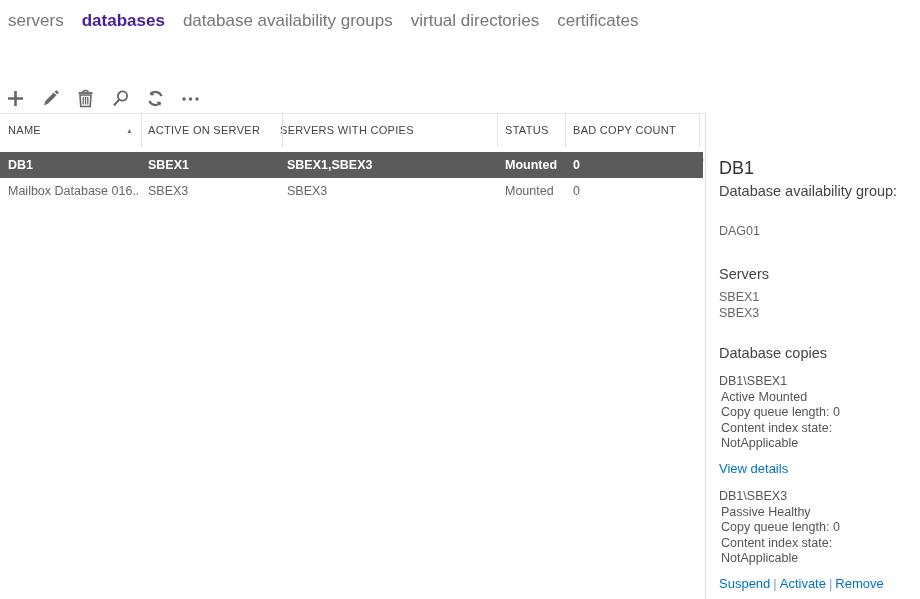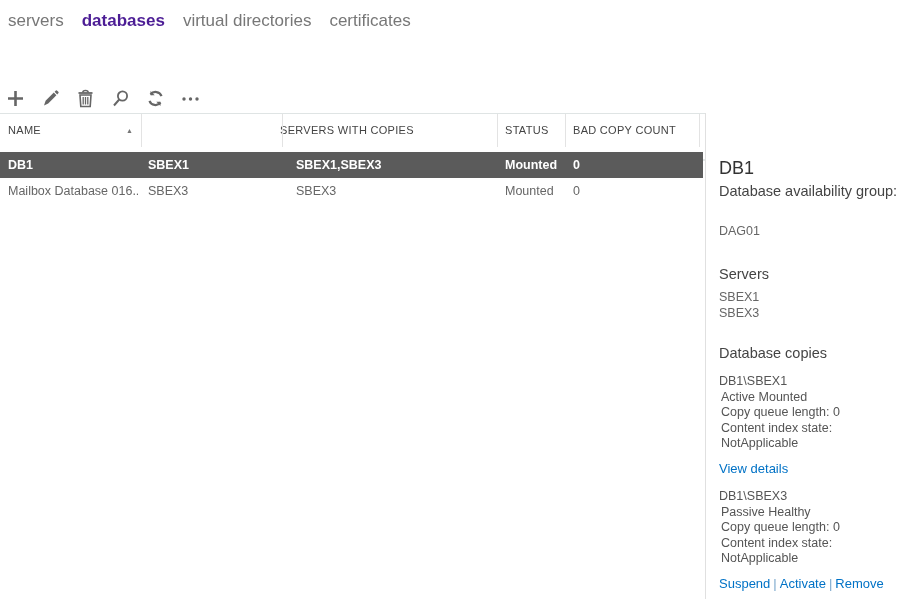--- a/index.html
+++ b/index.html
@@ -51,21 +51,21 @@
   
   .list { position: absolute; top: 152px; left: 0; width: 703px; }
   .row { position: relative; height: 26px; font-size: 12.5px; cursor: pointer; }
   .row .cell {
     position: absolute; top: 0; height: 26px; line-height: 26px; white-space: nowrap;
   }
   .row.selected { background: #5b5b5b; color: #ffffff; font-weight: bold; }
   .row.normal { background: #ffffff; color: #666; }
   .c-name   { left: 8px;  width: 130px; overflow: hidden; }
   .c-active { left: 148px; width: 130px; }
-  .c-copies { left: 296px; width: 200px; }
+  .c-copies { left: 287px; width: 200px; }
   .c-status { left: 505px; width: 60px; }
   .c-bad    { left: 573px; width: 60px; }
 
   
   .details {
     position: absolute; left: 705px; top: 113px; width: 215px; height: 486px;
     border-left: 1px solid #e0e0e0;
     padding: 0 10px 0 13px;
     background: #fff;
   }
@@ -81,20 +81,21 @@
   .link-row { margin-top: 9px; font-size: 13px; }
   a.link { color: #0072c6; text-decoration: none; cursor: pointer; }
   .pipe { color: #7ba7cc; margin: 0 3px; }
 </style>
 </head>
 <body>
 
 <nav class="topnav">
   <span class="tab">servers</span>
   <span class="tab active">databases</span>
+  <span class="tab">database availability groups</span>
   <span class="tab">virtual directories</span>
   <span class="tab">certificates</span>
 </nav>
 
 <div class="toolbar">
   <span class="tbtn">
     <svg width="19" height="19" viewBox="0 0 19 19">
         <path d="M9.5 2 v15 M2 9.5 h15" stroke="#666" stroke-width="2.6" fill="none"></path>
       </svg>
   </span>
@@ -131,20 +132,21 @@
         <circle cx="4" cy="10" r="1.7" fill="#666"></circle>
         <circle cx="10.5" cy="10" r="1.7" fill="#666"></circle>
         <circle cx="17" cy="10" r="1.7" fill="#666"></circle>
       </svg>
   </span>
 </div>
 
 <div class="grid-header">
   <span class="col" style="left:8px">NAME</span>
   <span class="sort-arrow">▲</span>
+  <span class="col" style="left:148px">ACTIVE ON SERVER</span>
   <span class="col" style="left:280px">SERVERS WITH COPIES</span>
   <span class="col" style="left:505px">STATUS</span>
   <span class="col" style="left:573px">BAD COPY COUNT</span>
   <span class="col-divider" style="left:141px"></span>
   <span class="col-divider" style="left:282px"></span>
   <span class="col-divider" style="left:497px"></span>
   <span class="col-divider" style="left:565px"></span>
   <span class="col-divider" style="left:699px"></span>
 </div>
 

